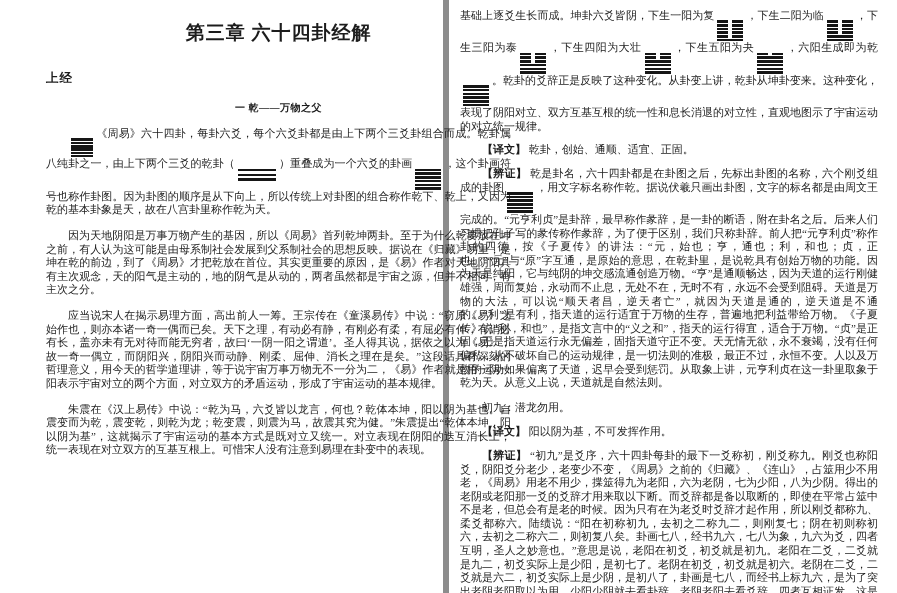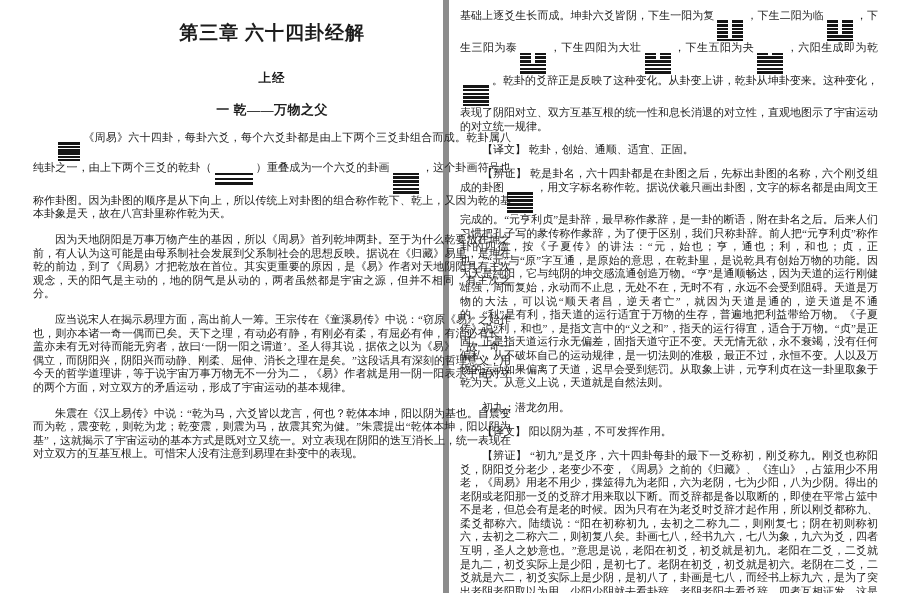--- a/index.html
+++ b/index.html
@@ -5,44 +5,44 @@
   html,body{margin:0;padding:0;}
   body{
     width:897px;height:593px;overflow:hidden;
     background:#ffffff;
     font-family:"Liberation Serif","DejaVu Serif",serif;
     color:#1c1c1c;
   }
   .sheet{position:relative;width:897px;height:593px;background:#ffffff;}
   .gutter{position:absolute;left:443px;top:0;width:6px;height:593px;background:#8c8c8c;}
   .page{position:absolute;top:0;height:593px;box-sizing:border-box;}
-  .page-left{left:0;width:521px;padding:14px 10px 0 33px;}
+  .page-left{left:0;width:521px;padding:14px 10px 0 46px;}
   .page-right{left:443px;width:448px;padding:9px 13px 0 17px;}
   .chapter-title{
     margin:6px 0 0 0;text-align:center;
     font-size:19px;font-weight:bold;letter-spacing:1px;
   }
   .part-heading{
-    margin:24px 0 0 0;text-align:center;
+    margin:24px 0 0 0;text-align:left;
     font-size:12.5px;font-weight:bold;letter-spacing:1px;
   }
   .section-heading{
     margin:14px 0 12px 0;text-align:center;
-    font-size:13px;font-weight:bold;letter-spacing:0.5px;
+    font-size:10px;font-weight:bold;letter-spacing:0.5px;
   }
   .para{
     margin:0 0 8px 0;
     font-size:11px;line-height:13.6px;
     text-align:justify;
   }
   .para.indent{text-indent:2em;margin-top:12px;}
   .para.noindent{text-indent:0;}
   .para.quote{text-indent:2em;margin:11px 0 11px 0;}
   .para.label-para{text-indent:2em;margin:10px 0 10px 0;}
-  .bold{font-weight:normal;}
+  .bold{font-weight:bold;}
   .hex{
     display:inline-flex;flex-direction:column;justify-content:space-between;
     vertical-align:-4px;margin:0 3px;
   }
   .hex-line{height:2.6px;background:#161616;}
   .hex-line.broken{
     background:linear-gradient(90deg,#161616 0,#161616 42%,transparent 42%,transparent 58%,#161616 58%,#161616 100%);
   }
 </style>
 </head>

